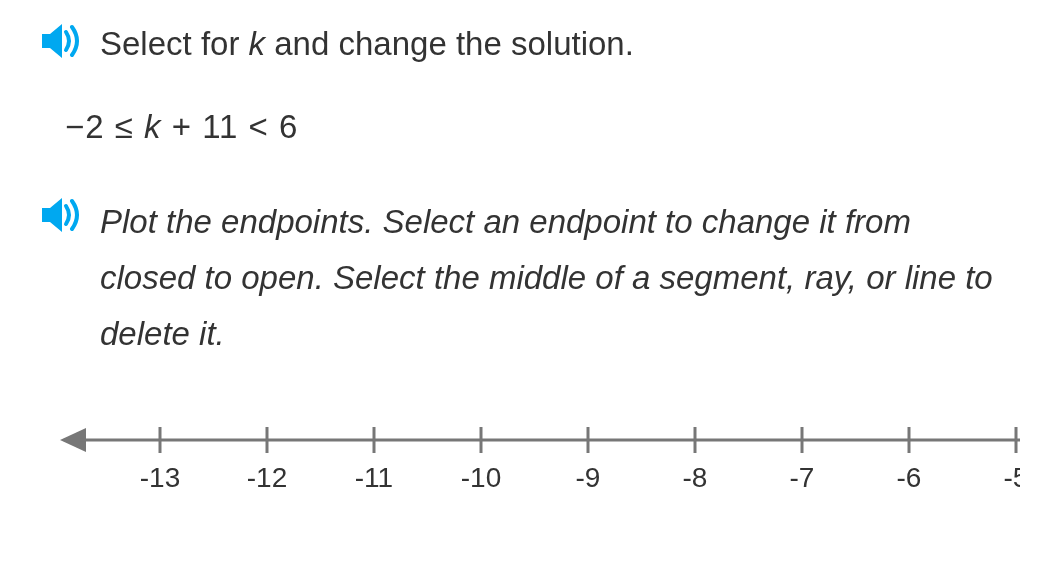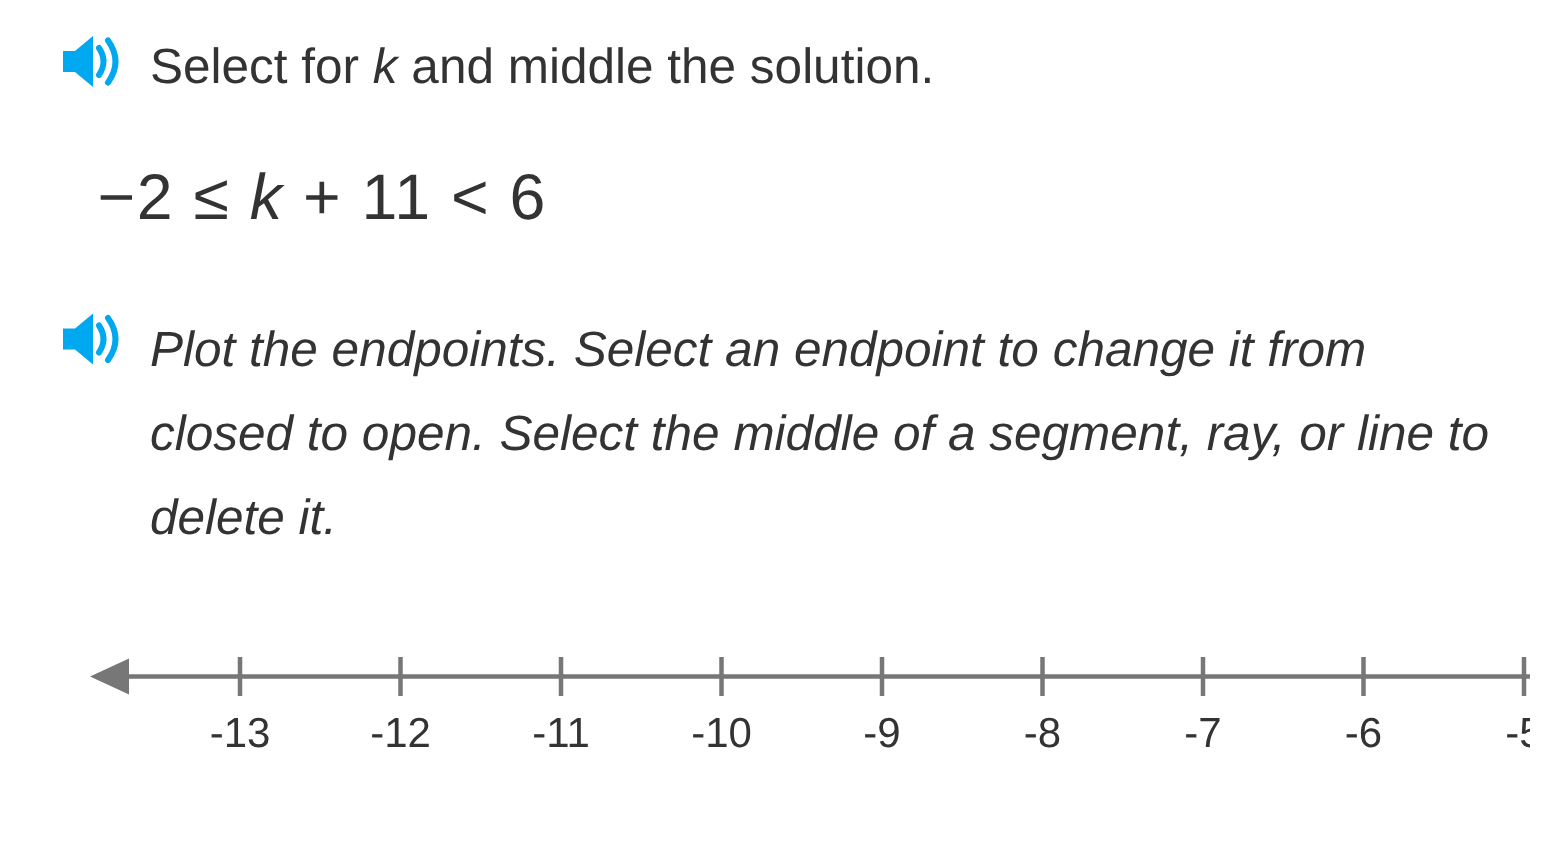--- a/index.html
+++ b/index.html
@@ -30,21 +30,21 @@
     }
     .question-text {
       font-size: 33px;
       line-height: 1.45;
       color: #333333;
     }
     .italic-var {
       font-style: italic;
     }
     .inequality {
-      font-size: 43px;
+      font-size: 33px;
       margin-left: 25px;
       margin-bottom: 48px;
       color: #333333;
       letter-spacing: 1px;
     }
     .instruction-block {
       margin-bottom: 55px;
     }
     .instruction-line {
       display: flex;
@@ -88,21 +88,21 @@
 </head>
 <body>
 
 <div class="question-line">
   <svg class="audio-icon" viewBox="0 0 42 38">
     <path d="M 2 12 L 2 26 L 10 26 L 22 36 L 22 2 L 10 12 Z" fill="#00a8f0"></path>
     <path d="M 26 10 Q 32 19 26 28" stroke="#00a8f0" stroke-width="4" fill="none" stroke-linecap="round"></path>
     <path d="M 32 5 Q 42 19 32 33" stroke="#00a8f0" stroke-width="4" fill="none" stroke-linecap="round"></path>
   </svg>
   <div class="question-text">
-    <span>Select for </span><span class="italic-var">k</span><span> and middle the solution.</span>
+    <span>Select for </span><span class="italic-var">k</span><span> and change the solution.</span>
   </div>
 </div>
 
 <div class="inequality">
   <span>−2 ≤ <span class="italic-var">k</span> + 11 &lt; 6</span>
 </div>
 
 <div class="instruction-block">
   <div class="instruction-line">
     <svg class="audio-icon" viewBox="0 0 42 38">

